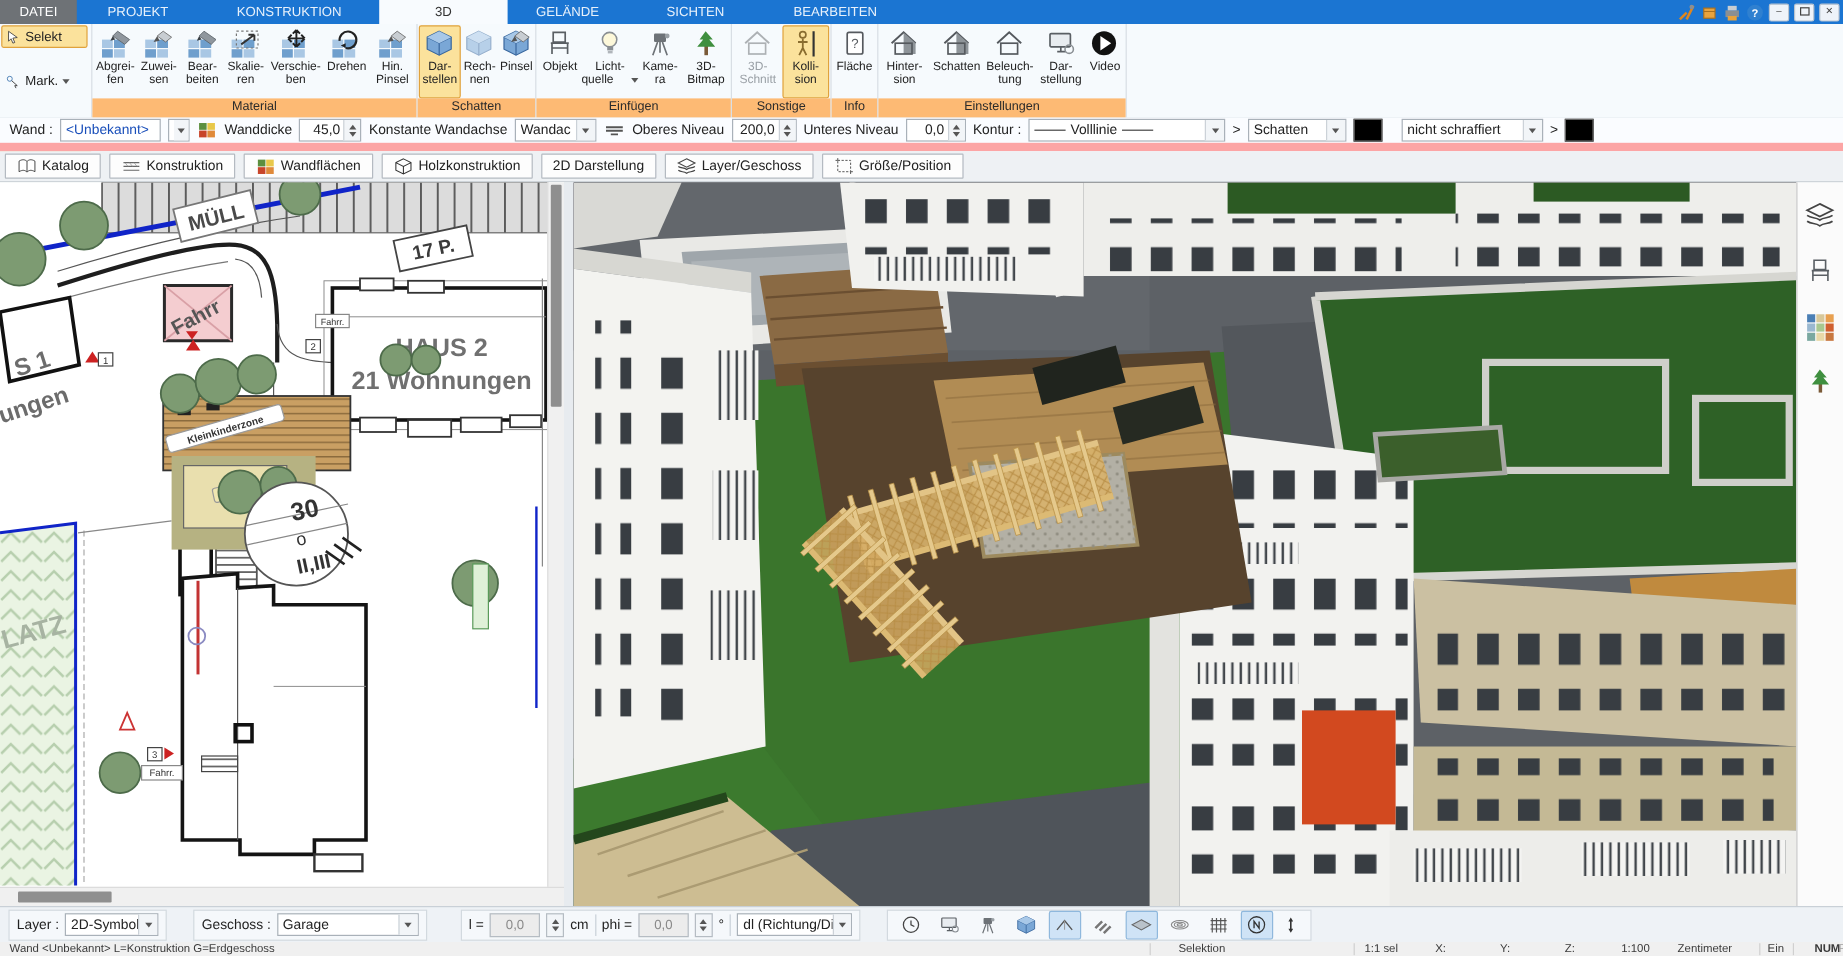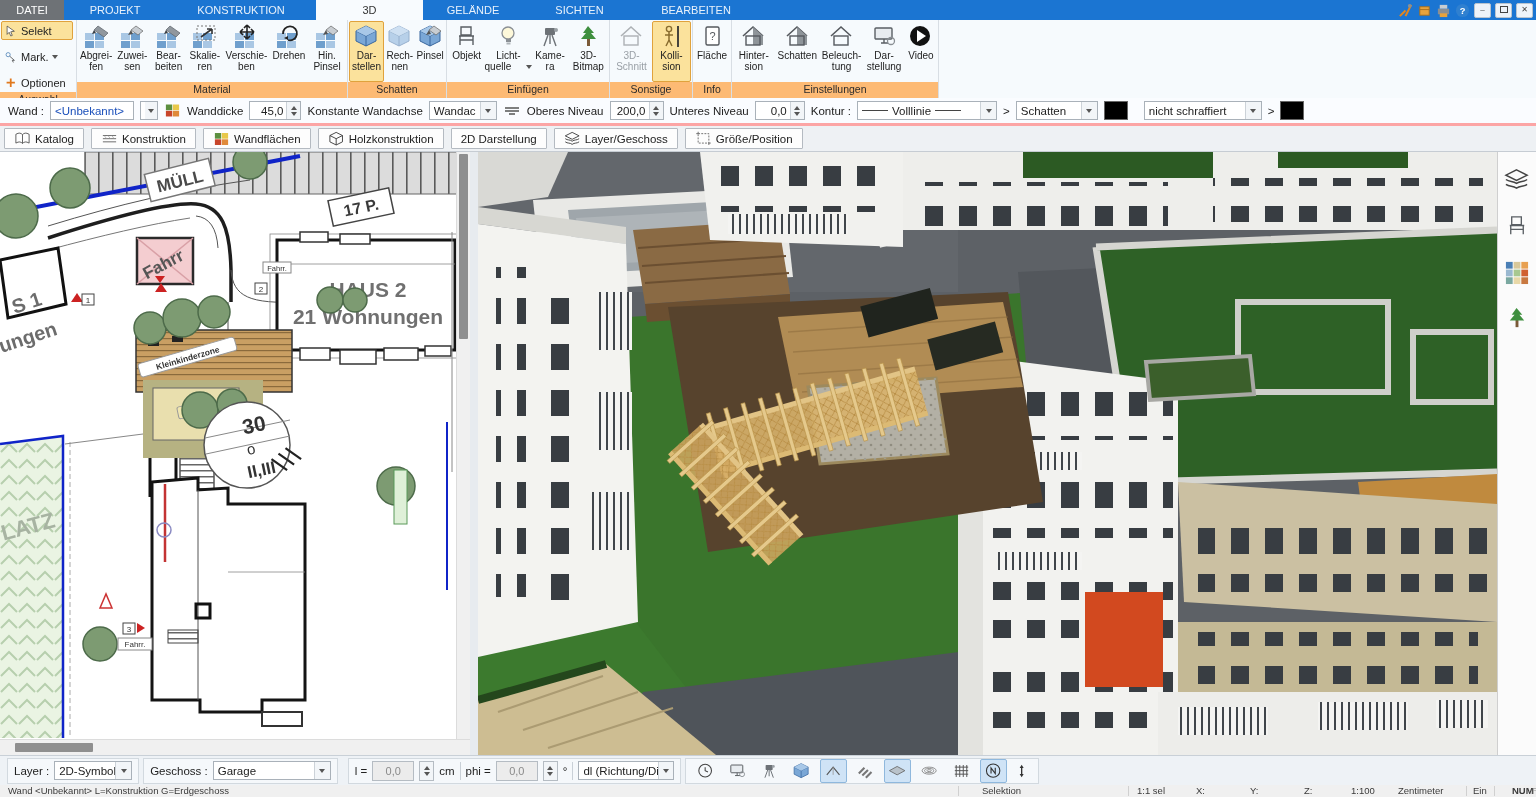--- a/index.html
+++ b/index.html
@@ -25,30 +25,30 @@
   .rgroup .btns{flex:1;display:flex;align-items:stretch;padding:1px 1px 0 1px;}
   .glabel{height:16px;background:#fdba74;font-size:10.5px;color:#2b2b2b;
           text-align:center;line-height:15px;}
   .rb{display:flex;flex-direction:column;align-items:center;padding-top:2px;
       font-size:10px;line-height:11px;text-align:center;color:#222;
       border:1px solid transparent;border-radius:2px;}
   .rb svg{width:27px;height:25px;margin-bottom:1px;flex:none;}
   .rb.active{background:#fbe29c;border-color:#e0a23c;}
   .rb.disabled{color:#9aa0a6;}
   .auswcol{display:flex;flex-direction:column;justify-content:flex-start;
-           padding:2px 3px;gap:7px;width:72px;}
+           padding:2px 3px;gap:18px;width:72px;}
   .ausw{display:flex;align-items:center;gap:3px;font-size:11px;height:17px;
         padding:0 2px;border:1px solid transparent;border-radius:2px;}
   .ausw.active{background:#fbe29c;border-color:#e0a23c;}
   .caret{width:0;height:0;border-left:3.5px solid transparent;
          border-right:3.5px solid transparent;border-top:4px solid #555;}
 
   
   .propbar{top:98px;left:0;width:1536px;height:28px;background:#fafcff;
-           border-bottom:3px solid #fca5a5;display:flex;align-items:center;
+           border-bottom:7px solid #fca5a5;display:flex;align-items:center;
            gap:6px;padding:0 8px;font-size:11.5px;box-sizing:border-box;}
   .combo{height:19px;border:1px solid #a9b1b9;background:#fff;display:flex;
          align-items:center;font-size:11.5px;padding-left:4px;box-sizing:border-box;}
   .combo .arr{width:15px;height:100%;margin-left:auto;border-left:1px solid #ccd2d8;
               display:flex;align-items:center;justify-content:center;background:#f2f5f8;}
   .spin{height:19px;border:1px solid #a9b1b9;background:#fff;display:flex;
         align-items:center;box-sizing:border-box;}
   .spin .val{flex:1;text-align:right;padding:0 3px;font-size:11.5px;}
   .spinarr{width:13px;height:100%;border-left:1px solid #ccd2d8;display:flex;
            flex-direction:column;align-items:center;justify-content:center;gap:2px;background:#f2f5f8;}
@@ -80,21 +80,21 @@
   .main3d{top:152px;left:478px;width:1019px;height:603px;background:#5d6166;}
   .sidebar{top:152px;left:1497px;width:39px;height:603px;background:#fbfbfb;
            border-left:1px solid #cfcfcf;display:flex;flex-direction:column;
            align-items:center;padding-top:14px;gap:18px;box-sizing:border-box;}
   .sbtn{width:28px;height:28px;display:flex;align-items:center;justify-content:center;}
   .sbtn svg{width:26px;height:26px;}
 
   
   .bottombar{top:755px;left:0;width:1536px;height:30px;background:#eef2f6;
              border-top:1px solid #c9d0d7;display:flex;align-items:center;
-             gap:4px;padding:0 7px;font-size:11.5px;box-sizing:border-box;}
+             gap:22px;padding:0 7px;font-size:11.5px;box-sizing:border-box;}
   .bgrp{display:flex;align-items:center;gap:5px;height:24px;padding:0 6px;
         border:1px solid #d2d9df;background:#f5f8fb;}
   .ib{width:25px;height:22px;display:flex;align-items:center;justify-content:center;
       border:1px solid transparent;border-radius:2px;}
   .ib svg{width:19px;height:18px;}
   .ib.active{background:#cfe3f6;border-color:#8fb8dd;}
   .inputro{width:40px;height:18px;background:#ececec;border:1px solid #b5bcc3;
            color:#8a8a8a;font-size:11px;display:flex;align-items:center;
            justify-content:center;}
 
@@ -578,21 +578,21 @@
     </div>
   <span>Unteres Niveau</span>
   <div class="spin" style="width:50px">
     <span class="val">0,0</span>
     <span class="spinarr">
         <span class="up"></span>
         <span class="dn"></span>
       </span>
     </div>
   <span>Kontur :</span>
-  <div class="combo" style="width:140px">
+  <div class="combo" style="width:164px">
     <span class="lineprev">
         <i></i>
         <span>Volllinie</span>
         <i></i>
       </span>
     <span class="arr">
         <span class="caret"></span>
       </span>
     </div>
   <span>&gt;</span>

